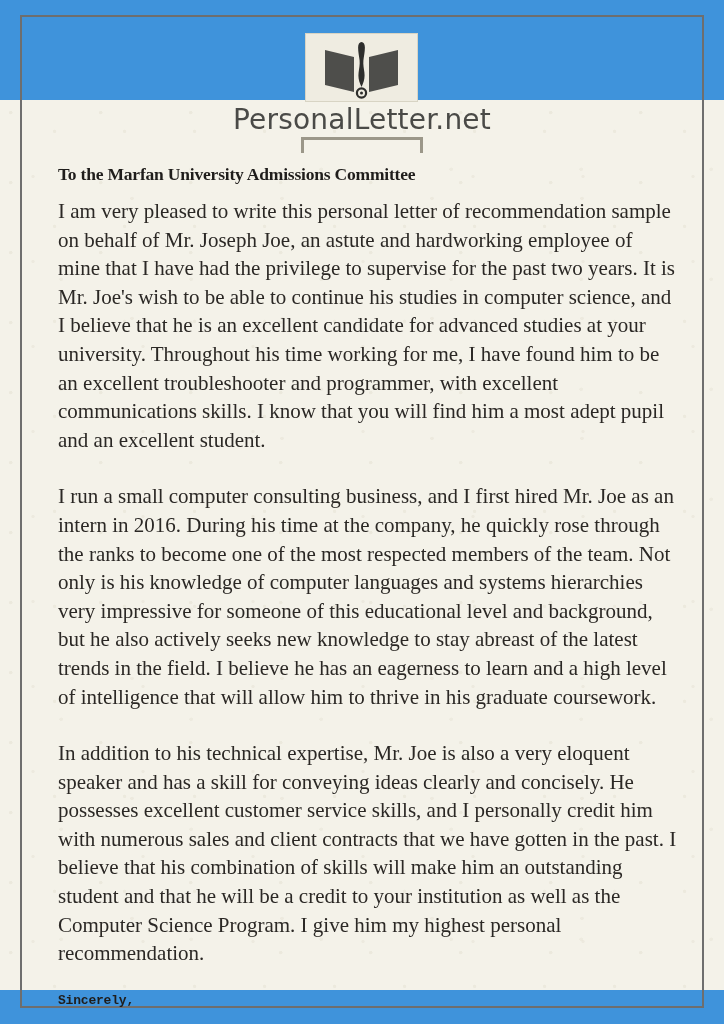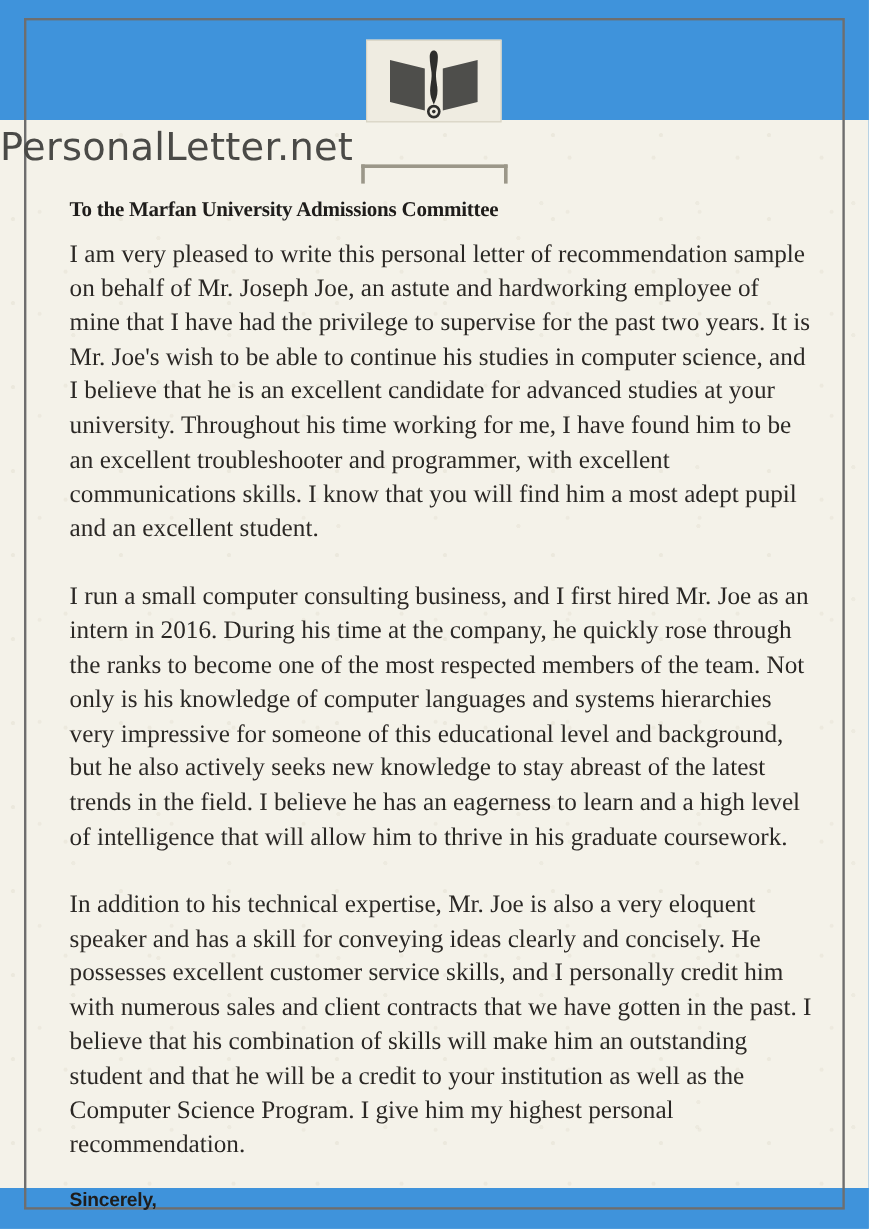--- a/index.html
+++ b/index.html
@@ -78,23 +78,23 @@
     left: 305px;
     top: 40px;
     width: 113px;
     height: 62px;
   }
   .wordmark {
     position: absolute;
     left: 0;
     top: 103px;
     width: 724px;
-    text-align: left;
+    text-align: center;
     font-family: "DejaVu Sans", sans-serif;
-    font-size: 32px;
+    font-size: 28px;
     letter-spacing: .2px;
     color: #4a4a47;
   }
   .logo-bracket {
     position: absolute;
     left: 301px;
     top: 137px;
     width: 122px;
     height: 16px;
     border: 3px solid #9b9789;
@@ -133,23 +133,23 @@
     font-family: "Liberation Serif", serif;
     font-size: 21px;
     line-height: 28.6px;
     color: #2b2825;
     margin: 0 0 28px 0;
     text-align: left;
   }
   .para:last-of-type { margin-bottom: 20px; }
 
   .signoff {
-    font-family: Liberation Sans, sans-serif;
+    font-family: Liberation Mono, monospace;
     font-weight: bold;
-    font-size: 16px;
+    font-size: 13px;
     line-height: 25px;
     color: #1f1d1b;
     letter-spacing: -.2px;
   }
   .signoff div { white-space: nowrap; }
 </style>
 </head>
 <body>
 
 <div class="page">

